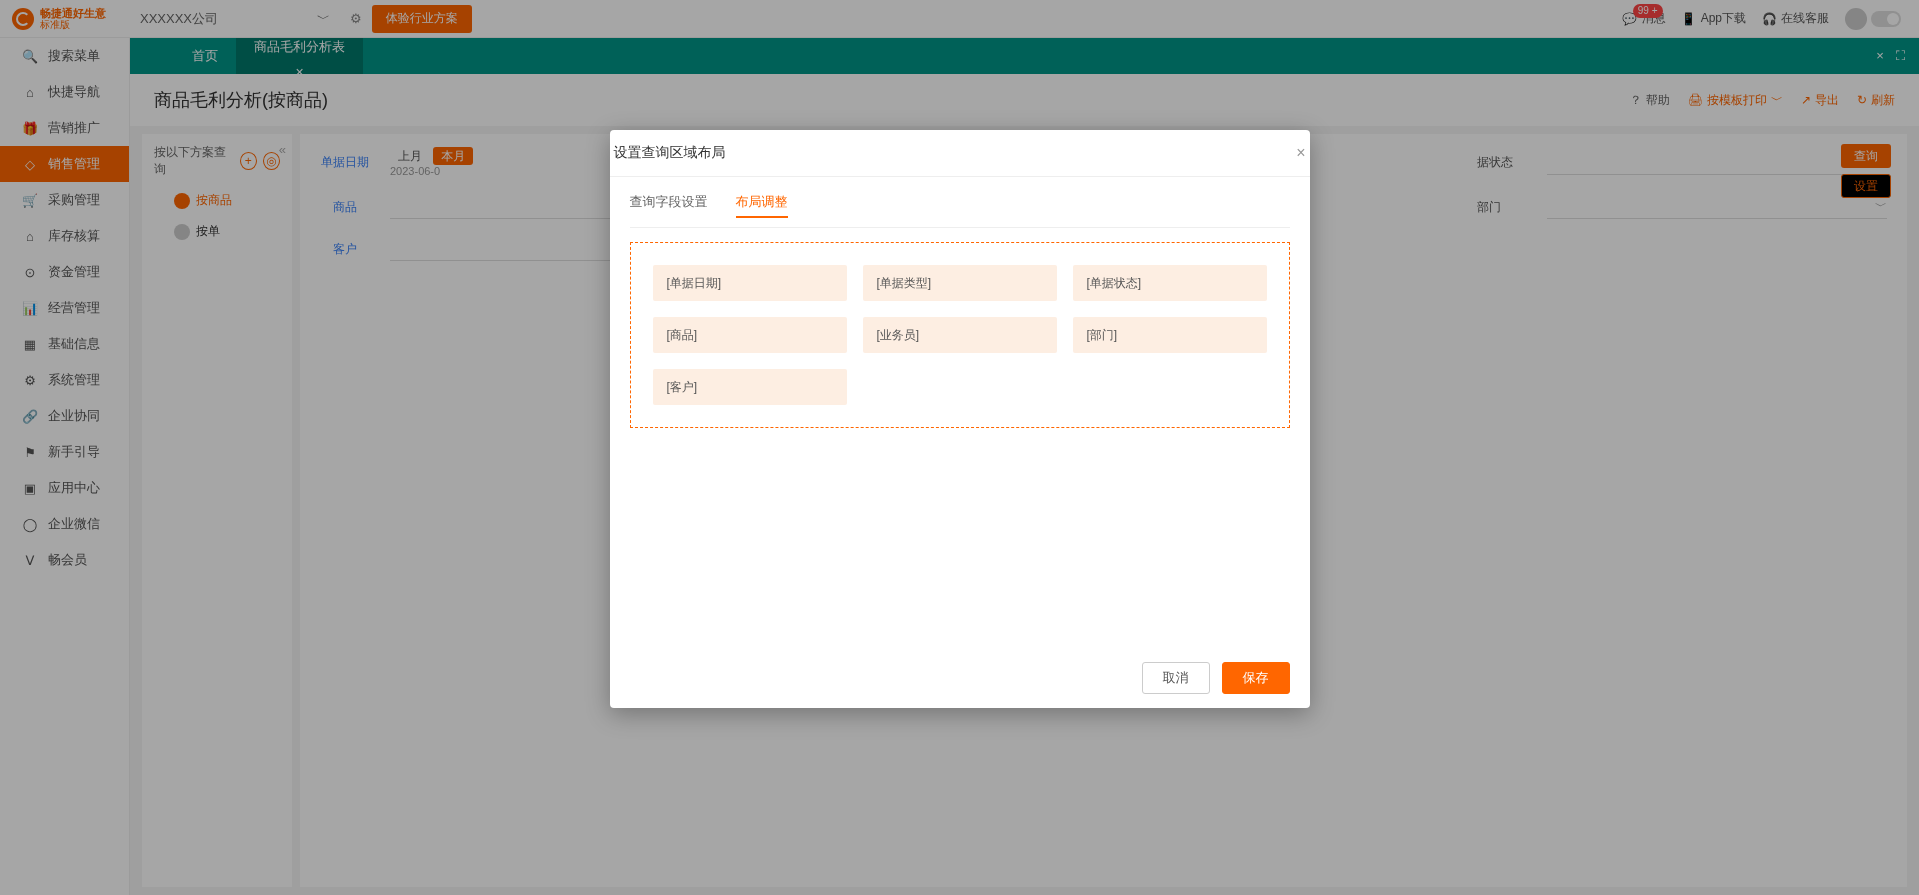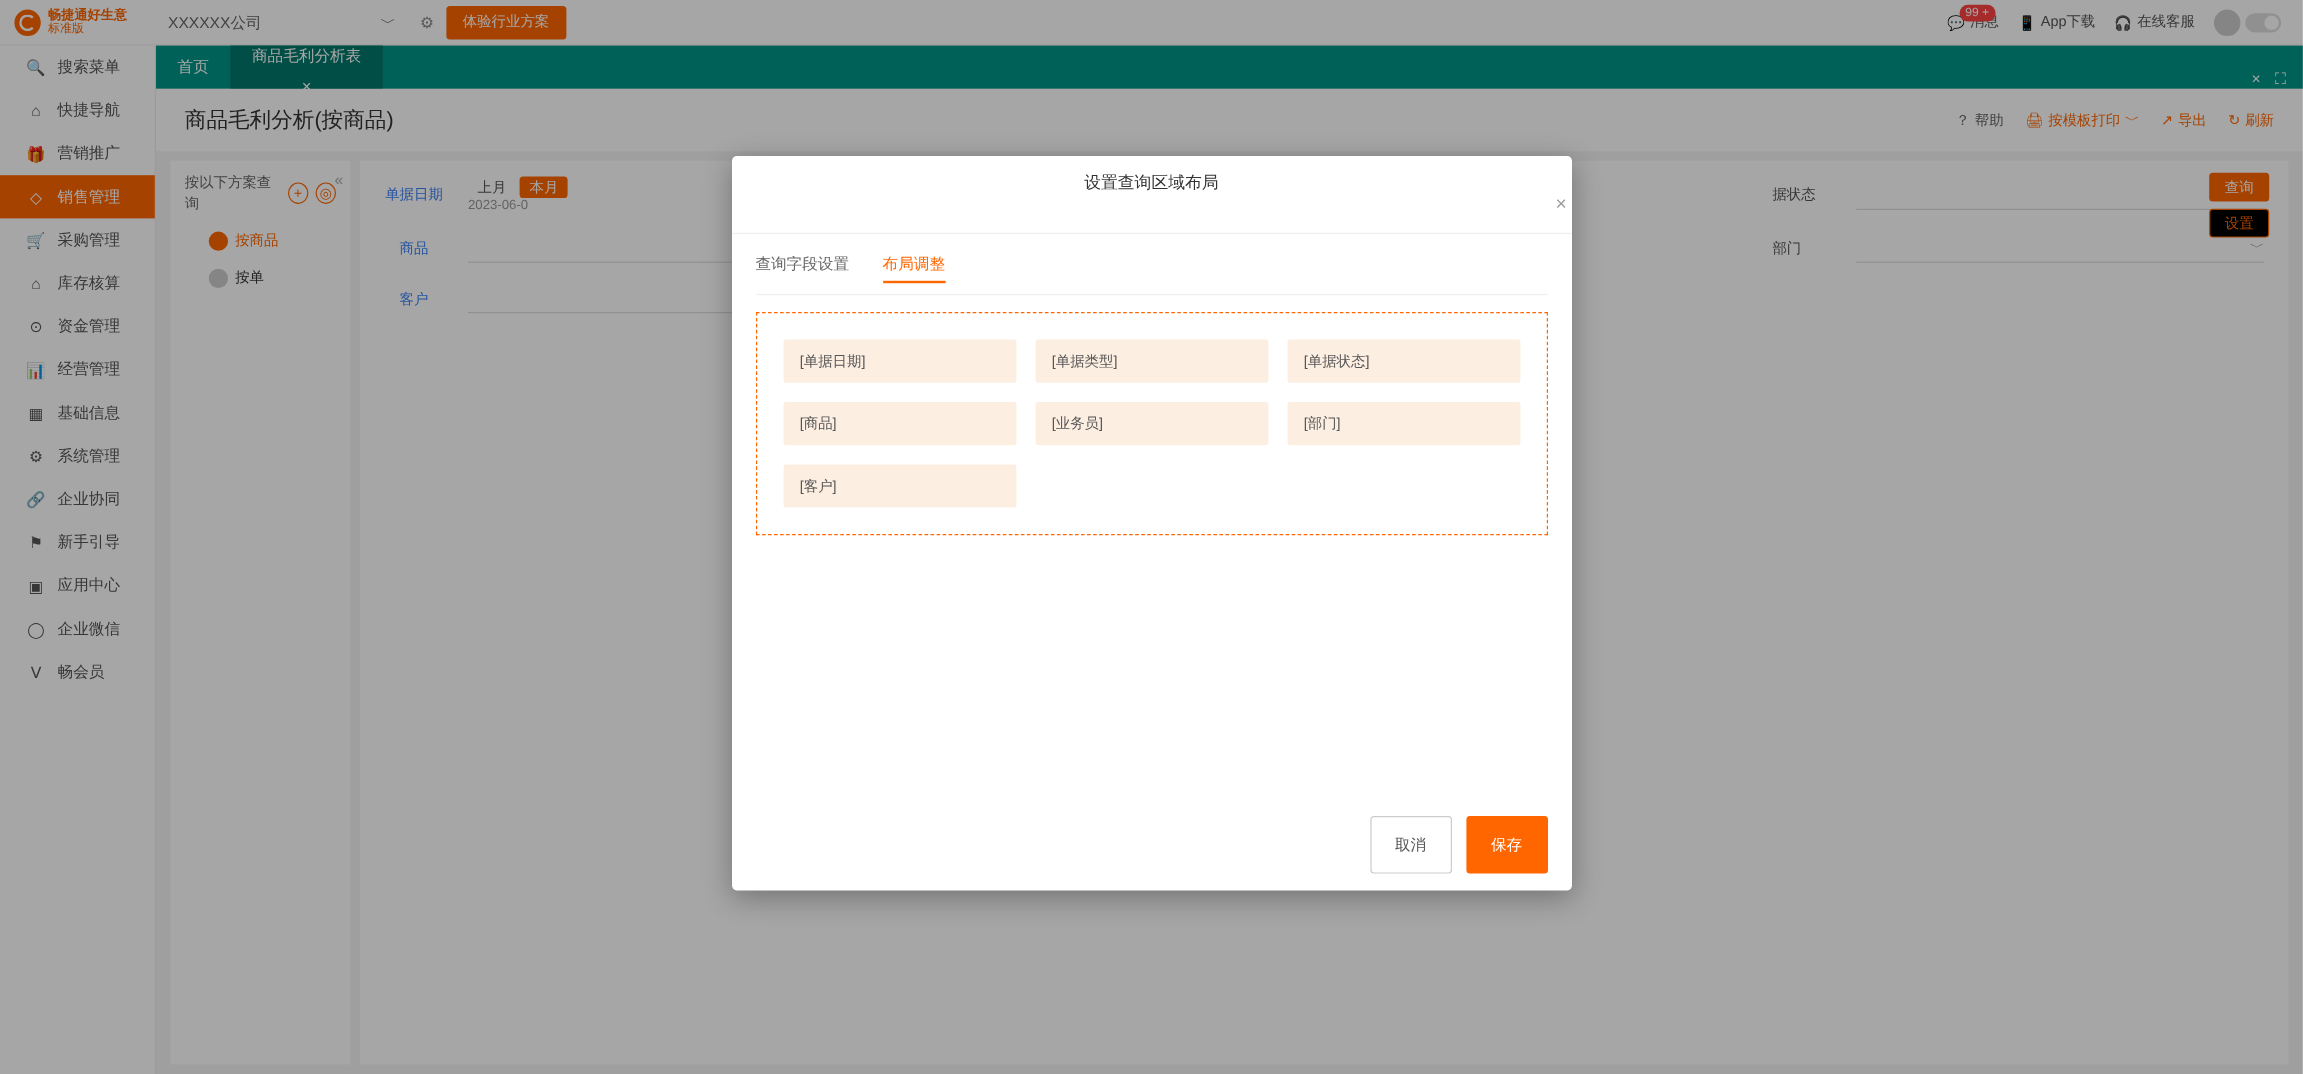--- a/index.html
+++ b/index.html
@@ -25,21 +25,21 @@
     .toggle::after { content: ""; position: absolute; right: 2px; top: 2px; width: 12px; height: 12px; border-radius: 50%; background: #fff; }
 
     
     .body { display: flex; height: calc(100% - 38px); }
     .sidebar { width: 130px; background: #fff; border-right: 1px solid #eee; }
     .side-item { height: 36px; display: flex; align-items: center; padding-left: 22px; gap: 10px; color: #555; cursor: pointer; font-size: 13px; }
     .side-item.active { background: #f60; color: #fff; }
     .side-ico { width: 16px; height: 16px; display: inline-flex; align-items: center; justify-content: center; }
 
     .main { flex: 1; background: #f5f5f5; display: flex; flex-direction: column; }
-    .tabbar { height: 36px; background: #009688; display: flex; align-items: flex-end; }
+    .tabbar { height: 36px; background: #009688; display: flex; align-items: center; padding-left: 44px; }
     .tab { height: 100%; padding: 0 18px; display: flex; align-items: center; color: #fff; cursor: pointer; font-size: 13px; gap: 8px; }
     .tab.active { background: #00796b; flex-direction: column; }
     .tab-close { font-size: 14px; }
     .tabbar-right { margin-left: auto; display: flex; gap: 12px; padding-right: 14px; color: #fff; }
 
     .page-head { background: #fff; padding: 14px 24px; display: flex; align-items: center; }
     .page-title { font-size: 18px; color: #333; }
     .page-actions { margin-left: auto; display: flex; align-items: center; gap: 18px; color: #666; font-size: 12px; }
     .pa-item { display: flex; align-items: center; gap: 4px; cursor: pointer; }
     .pa-item.orange { color: #f60; }
@@ -61,32 +61,32 @@
     .period-btn.active { background: #f60; color: #fff; }
     .date-under { font-size: 11px; color: #999; }
     .sel { flex: 1; border-bottom: 1px solid #ddd; height: 24px; display: flex; align-items: center; justify-content: space-between; color: #999; max-width: 340px; }
     .action-col { position: absolute; right: 16px; top: 10px; display: flex; flex-direction: column; gap: 6px; }
     .btn-primary { background: #f60; color: #fff; border: none; width: 50px; height: 24px; border-radius: 3px; cursor: pointer; font-size: 12px; }
     .btn-outline { background: #000000; color: #f60; border: 1px solid #f60; width: 50px; height: 24px; border-radius: 3px; cursor: pointer; font-size: 12px; }
 
     
     .overlay { position: absolute; inset: 0; background: rgba(0,0,0,0.35); display: flex; align-items: flex-start; justify-content: center; padding-top: 130px; }
     .modal { width: 700px; background: #fff; border-radius: 4px; box-shadow: 0 6px 24px rgba(0,0,0,0.3); }
-    .modal-head { padding: 14px 4px; display: flex; align-items: center; border-bottom: 1px solid #eee; flex-direction: column; }
+    .modal-head { padding: 14px 4px; display: flex; align-items: center; border-bottom: 1px solid #eee; }
     .modal-title { font-size: 14px; color: #333; }
     .modal-close { margin-left: auto; color: #999; cursor: pointer; font-size: 16px; }
     .modal-body { padding: 0 20px 20px; }
     .modal-tabs { display: flex; gap: 28px; padding: 10px 0; border-bottom: 1px solid #eee; }
     .mtab { padding: 6px 0; font-size: 13px; color: #666; cursor: pointer; position: relative; }
     .mtab.active { color: #f60; }
     .mtab.active::after { content: ""; position: absolute; left: 0; right: 0; bottom: -1px; height: 2px; background: #f60; }
     .layout-box { margin-top: 14px; border: 1px dashed #f60; padding: 22px; display: grid; grid-template-columns: repeat(3, 1fr); gap: 16px; min-height: 170px; align-content: start; }
     .chip { background: #fdeee2; height: 36px; display: flex; align-items: center; padding: 0 14px; color: #555; font-size: 12px; cursor: move; border-radius: 2px; }
     .modal-foot { padding: 14px 20px; display: flex; justify-content: flex-end; gap: 12px; }
-    .mbtn { height: 48px; padding: 0 20px; border-radius: 3px; cursor: pointer; font-size: 13px; }
+    .mbtn { height: 32px; padding: 0 20px; border-radius: 3px; cursor: pointer; font-size: 13px; }
     .mbtn-plain { background: #fff; border: 1px solid #ccc; color: #555; }
     .mbtn-primary { background: #f60; border: 1px solid #f60; color: #fff; }
   </style>
 </head>
 <body>
 
 <div class="app">
 
   <div class="topbar">
     <div class="logo-area">

